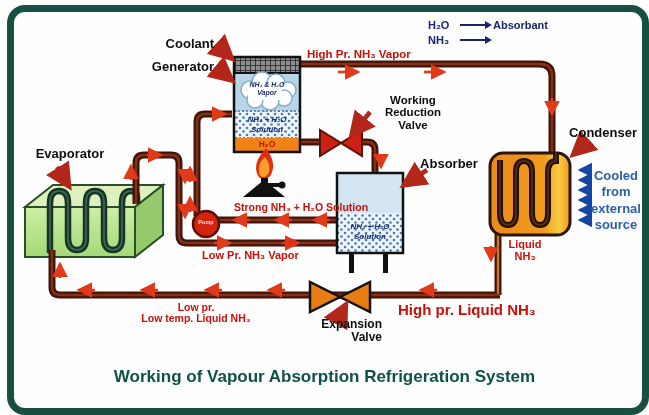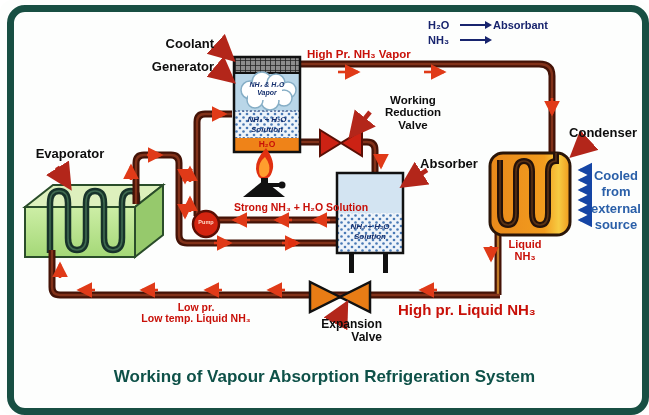--- a/index.html
+++ b/index.html
@@ -217,20 +217,21 @@
     <div>Reduction</div>
     <div>Valve</div>
   </div>
   <div class="lbl black ctr" style="left:298px;top:318px;width:84px;font-size:12px;text-align:right;">
     <div>Expansion</div>
     <div>Valve</div>
   </div>
 
   <div class="lbl red" style="left:307px;top:48px;font-size:11.5px;">High Pr. NH₃ Vapor</div>
   <div class="lbl red" style="left:210px;top:202px;font-size:10.5px;margin-left:24px;">Strong NH₃ + H₂O Solution</div>
+  <div class="lbl red" style="left:202px;top:250px;">Low Pr. NH₃ Vapor</div>
   <div class="lbl red ctr" style="left:504px;top:239px;width:42px;">
     <div>Liquid</div>
     <div>NH₃</div>
   </div>
   <div class="lbl red" style="left:398px;top:302px;font-size:15px;">High pr. Liquid NH₃</div>
   <div class="lbl red ctr" style="left:132px;top:302px;width:128px;font-size:10.5px;">
     <div>Low pr.</div>
     <div>Low temp. Liquid NH₃</div>
   </div>
 

